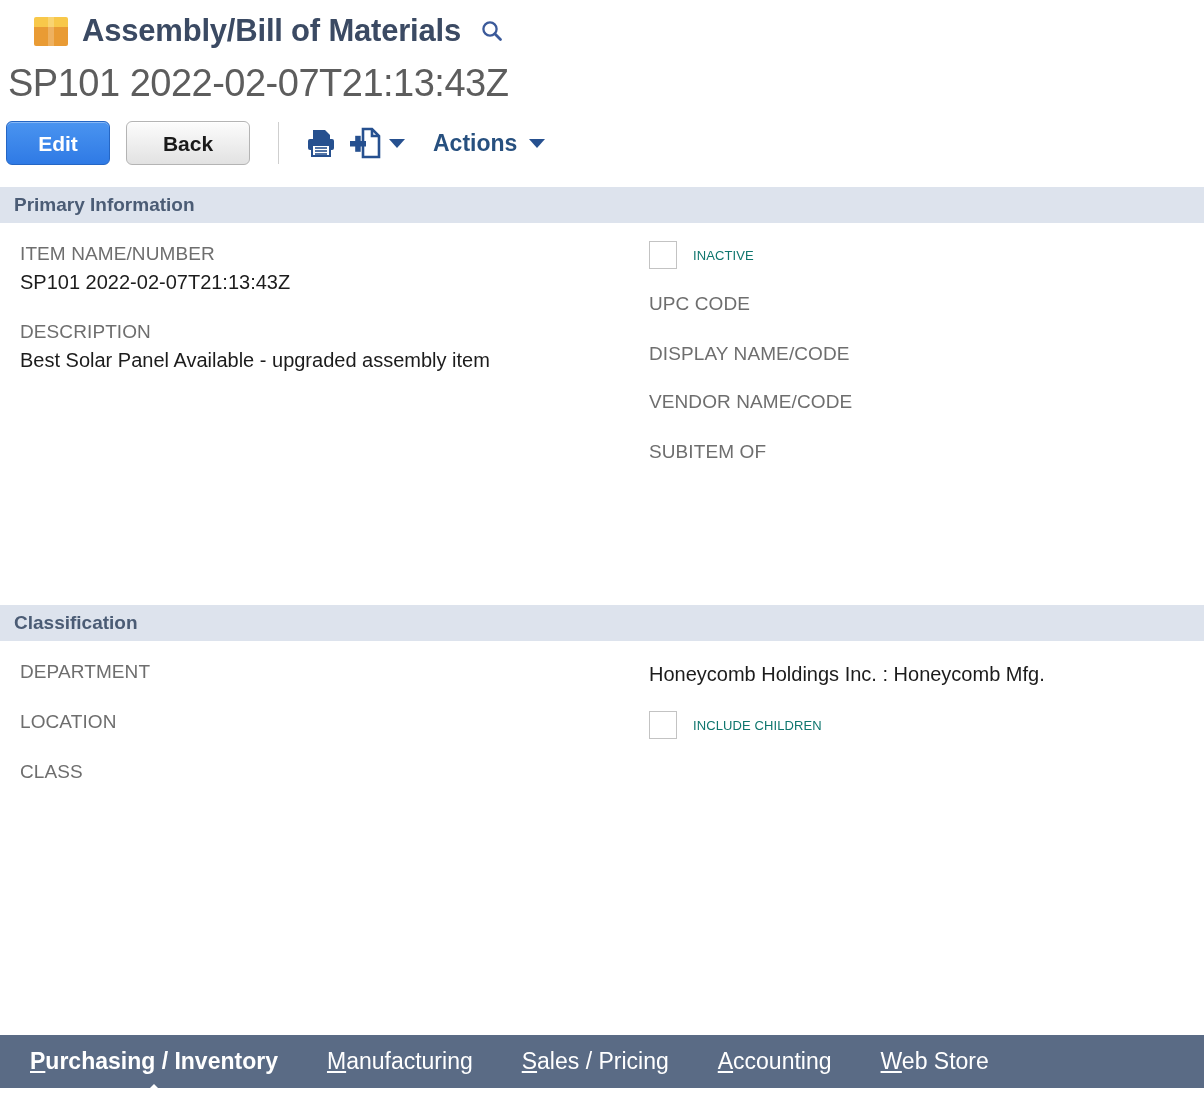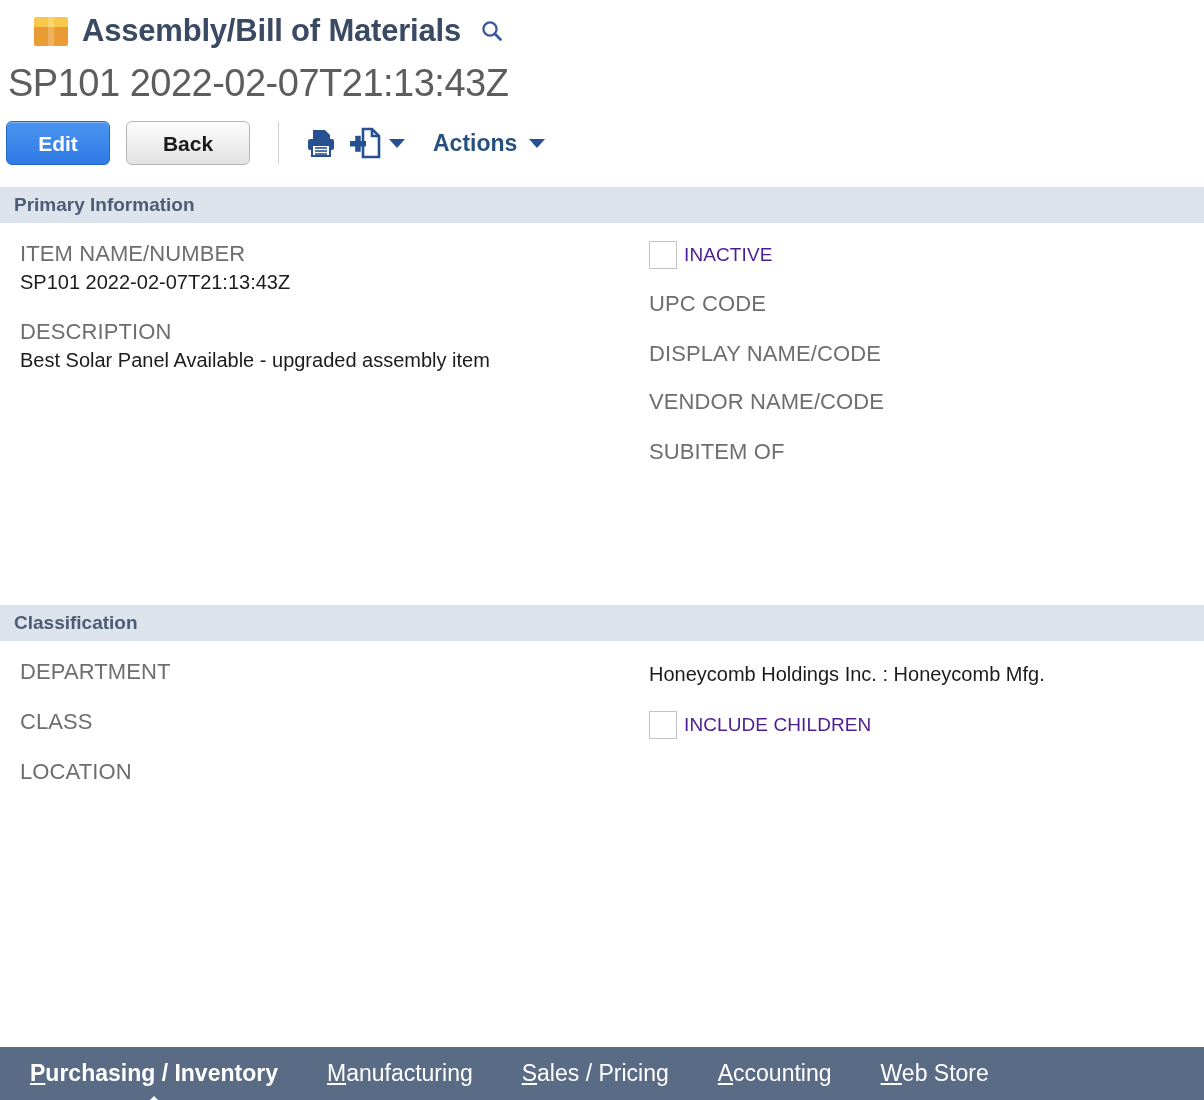--- a/index.html
+++ b/index.html
@@ -174,21 +174,21 @@
     padding-left: 20px;
   }
   .field-col.right {
     width: 560px;
     padding-left: 5px;
   }
   .field {
     margin-bottom: 22px;
   }
   .field-label {
-    font-size: 22px;
+    font-size: 19px;
     color: #6e6e6e;
     letter-spacing: 0.1px;
     line-height: 26px;
   }
   .field-value {
     font-size: 20px;
     color: #1c1c1c;
     line-height: 30px;
     word-wrap: break-word;
   }
@@ -202,33 +202,33 @@
   .checkbox-box {
     width: 28px;
     height: 28px;
     border: 1px solid #c3c3c3;
     background: #ffffff;
     box-sizing: border-box;
     flex: 0 0 auto;
     cursor: pointer;
   }
   .checkbox-label {
-    font-size: 19px;
-    color: #4c1d95;
-    margin-left: 7px;
+    font-size: 13px;
+    color: #0f766e;
+    margin-left: 16px;
     letter-spacing: 0.1px;
   }
 
   .spacer-primary { height: 96px; }
 
   
   .tab-bar {
     position: absolute;
     left: 0;
-    bottom: 0;
+    bottom: 12px;
     width: 1204px;
     height: 53px;
     background: #5a6b85;
     display: flex;
     align-items: center;
     padding-left: 30px;
     box-sizing: border-box;
   }
   .tab {
     font-size: 23px;
@@ -349,25 +349,25 @@
   <span class="section-header-title">Classification</span>
 </div>
 
 <div class="field-grid">
   <div class="field-col left">
     <div class="field">
       <div class="field-label">DEPARTMENT</div>
       <div class="field-value empty"></div>
     </div>
     <div class="field">
+      <div class="field-label">LOCATION</div>
+      <div class="field-value empty"></div>
+    </div>
+    <div class="field">
       <div class="field-label">CLASS</div>
-      <div class="field-value empty"></div>
-    </div>
-    <div class="field">
-      <div class="field-label">LOCATION</div>
       <div class="field-value empty"></div>
     </div>
   </div>
 
   <div class="field-col right">
     <div class="field">
       <div class="field-value">Honeycomb Holdings Inc. : Honeycomb Mfg.</div>
     </div>
     <div class="checkbox-field">
       <span class="checkbox-box"></span>

